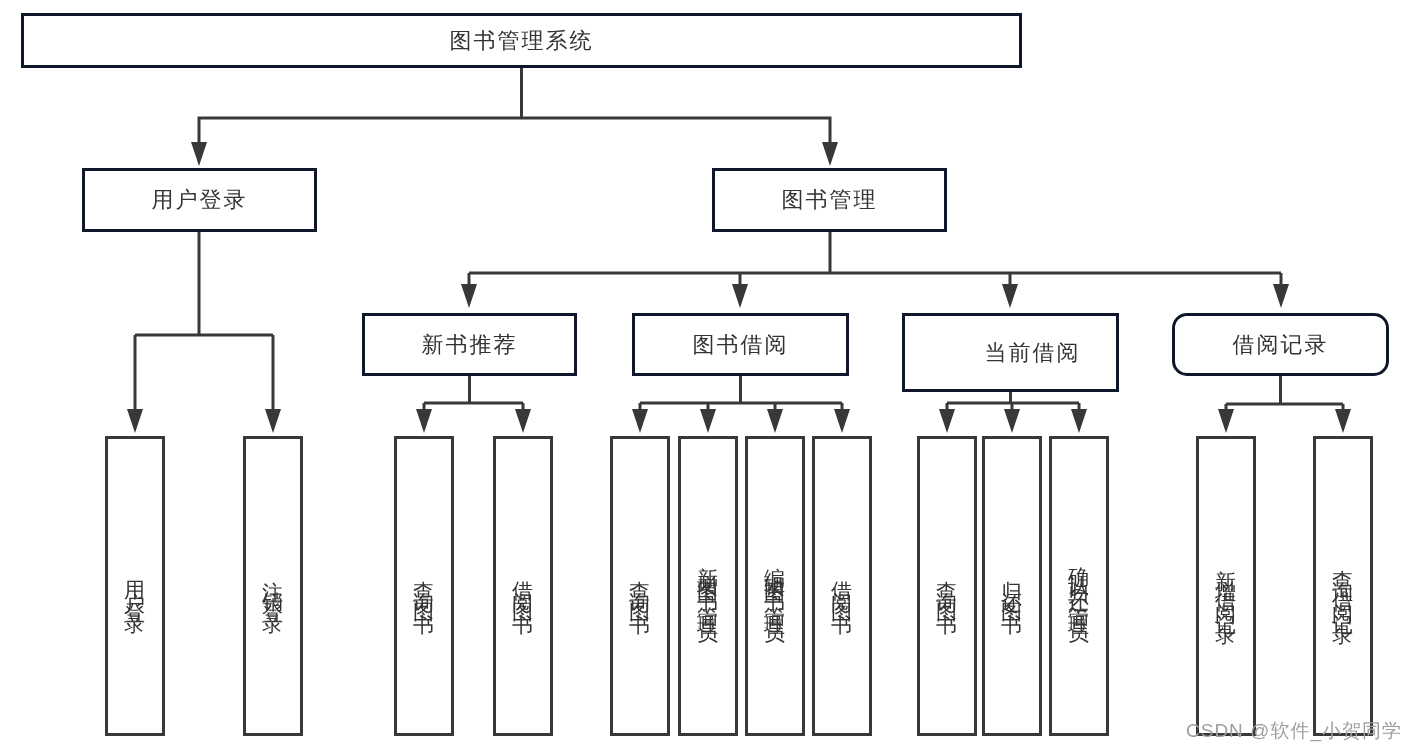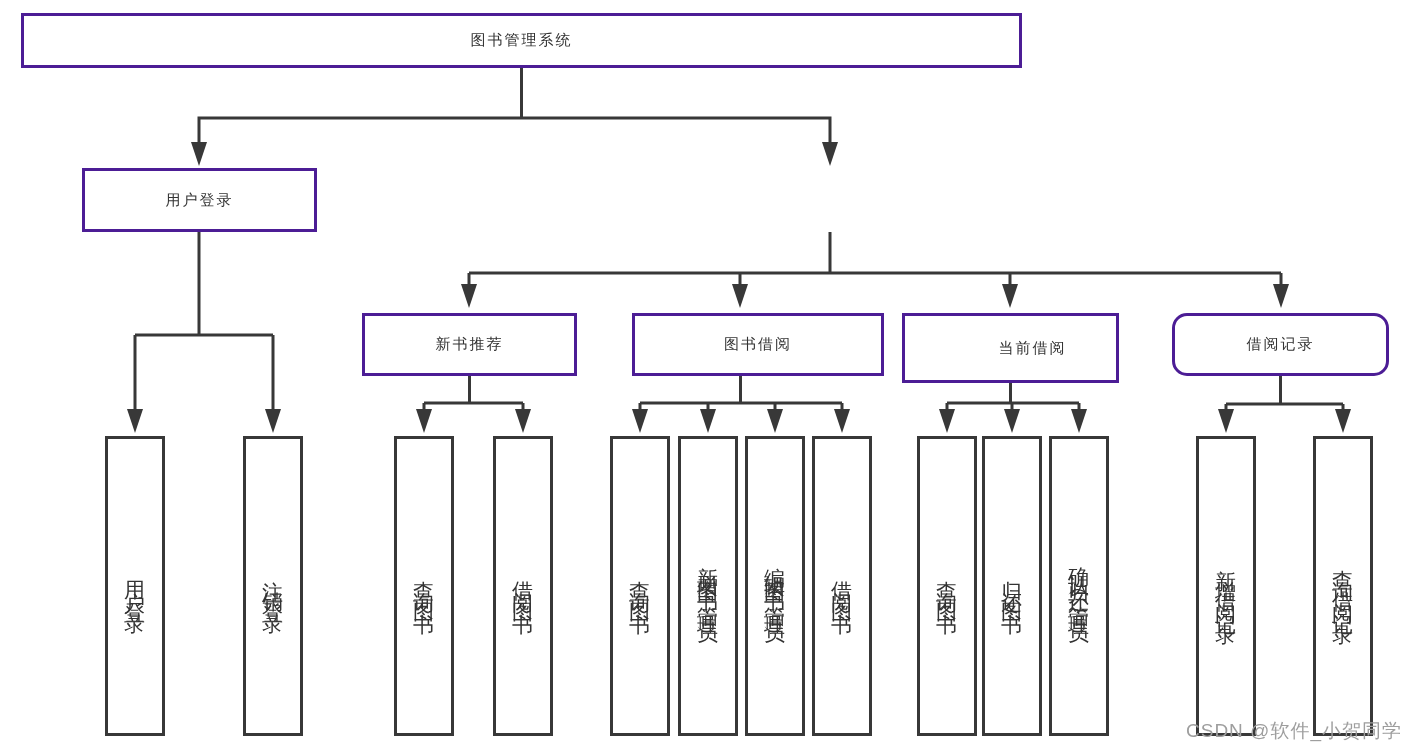--- a/index.html
+++ b/index.html
@@ -8,23 +8,23 @@
     width:1405px;height:747px;
     background:#ffffff;
     font-family:"Liberation Sans","DejaVu Sans",sans-serif;
     overflow:hidden;
   }
   #lines{position:absolute;left:0;top:0;width:1405px;height:747px;}
   #lines path{stroke:#383838;stroke-width:3;fill:none;}
   #lines polygon{fill:#383838;stroke:none;}
   .node{
     position:absolute;box-sizing:border-box;
-    border:3px solid #4c1d95;background:#ffffff;
+    border:3px solid #0f172a;background:#ffffff;
     display:flex;align-items:center;justify-content:center;
-    font-size:15px;color:#333333;letter-spacing:2px;
+    font-size:22px;color:#333333;letter-spacing:2px;
     white-space:nowrap;
   }
   .vnode{
     position:absolute;box-sizing:border-box;
     border:3px solid #383838;background:#ffffff;
     display:flex;align-items:center;justify-content:center;
     top:436px;width:60px;height:300px;
     font-size:21px;color:#333333;
   }
   .vnode span{
@@ -84,24 +84,25 @@
     <g>
       <path d="M1280.5 376 V404 M1226 404 H1343 M1226 404 V410 M1343 404 V410"></path>
       <polygon points="1218,409 1234,409 1226,433"></polygon>
       <polygon points="1335,409 1351,409 1343,433"></polygon>
     </g>
   </svg>
 
   <div class="node" style="left:21px;top:13px;width:1001px;height:55px;">图书管理系统</div>
 
   <div class="node" style="left:82px;top:168px;width:235px;height:64px;">用户登录</div>
+  <div class="node" style="left:712px;top:168px;width:235px;height:64px;">图书管理</div>
 
   <div class="node" style="left:362px;top:313px;width:215px;height:63px;font-family:Liberation Serif, serif;">新书推荐</div>
-  <div class="node" style="left:632px;top:313px;width:252px;height:63px;">图书借阅</div>
-  <div class="node" style="left:902px;top:313px;width:217px;height:70px;padding-left:44px;">当前借阅</div>
+  <div class="node" style="left:632px;top:313px;width:217px;height:63px;">图书借阅</div>
+  <div class="node" style="left:902px;top:313px;width:217px;height:79px;padding-left:44px;">当前借阅</div>
   <div class="node" style="left:1172px;top:313px;width:217px;height:63px;border-radius:15px;">借阅记录</div>
 
   <div class="vnode" style="left:105px;">
     <span>用户登录</span>
   </div>
   <div class="vnode" style="left:243px;">
     <span>注销登录</span>
   </div>
 
   <div class="vnode" style="left:394px;">

